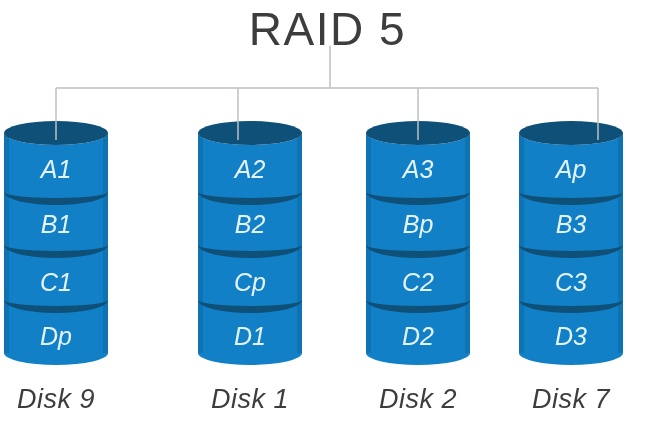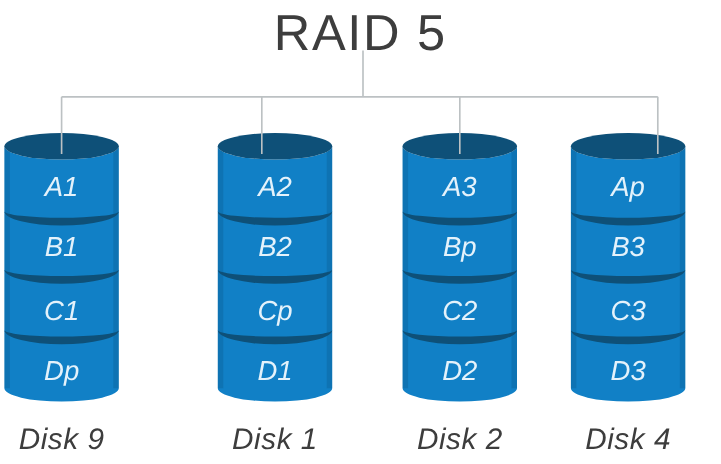--- a/index.html
+++ b/index.html
@@ -106,21 +106,21 @@
       <rect class="cyl-shade" x="101" y="12" width="5" height="220"></rect>
       <ellipse class="cyl-dark" cx="54" cy="12" rx="52" ry="12"></ellipse>
       <path class="cyl-junction" d="M2,71 A52,13 0 0 0 106,71 A52,6 0 0 1 2,71 Z"></path>
       <path class="cyl-junction" d="M2,124 A52,13 0 0 0 106,124 A52,6 0 0 1 2,124 Z"></path>
       <path class="cyl-junction" d="M2,179 A52,13 0 0 0 106,179 A52,6 0 0 1 2,179 Z"></path>
       <text class="seg-label" x="54" y="57">Ap</text>
       <text class="seg-label" x="54" y="112">B3</text>
       <text class="seg-label" x="54" y="170">C3</text>
       <text class="seg-label" x="54" y="224">D3</text>
     </svg>
-    <div class="disk-label">Disk 4</div>
+    <div class="disk-label">Disk 7</div>
   </div>
 
   <svg class="connectors" width="655" height="422" viewBox="0 0 655 422">
     <path d="M330,46 V88"></path>
     <path d="M56,88 H598"></path>
     <path d="M56,88 V140"></path>
     <path d="M238,88 V140"></path>
     <path d="M418,88 V140"></path>
     <path d="M598,88 V140"></path>
   </svg>

